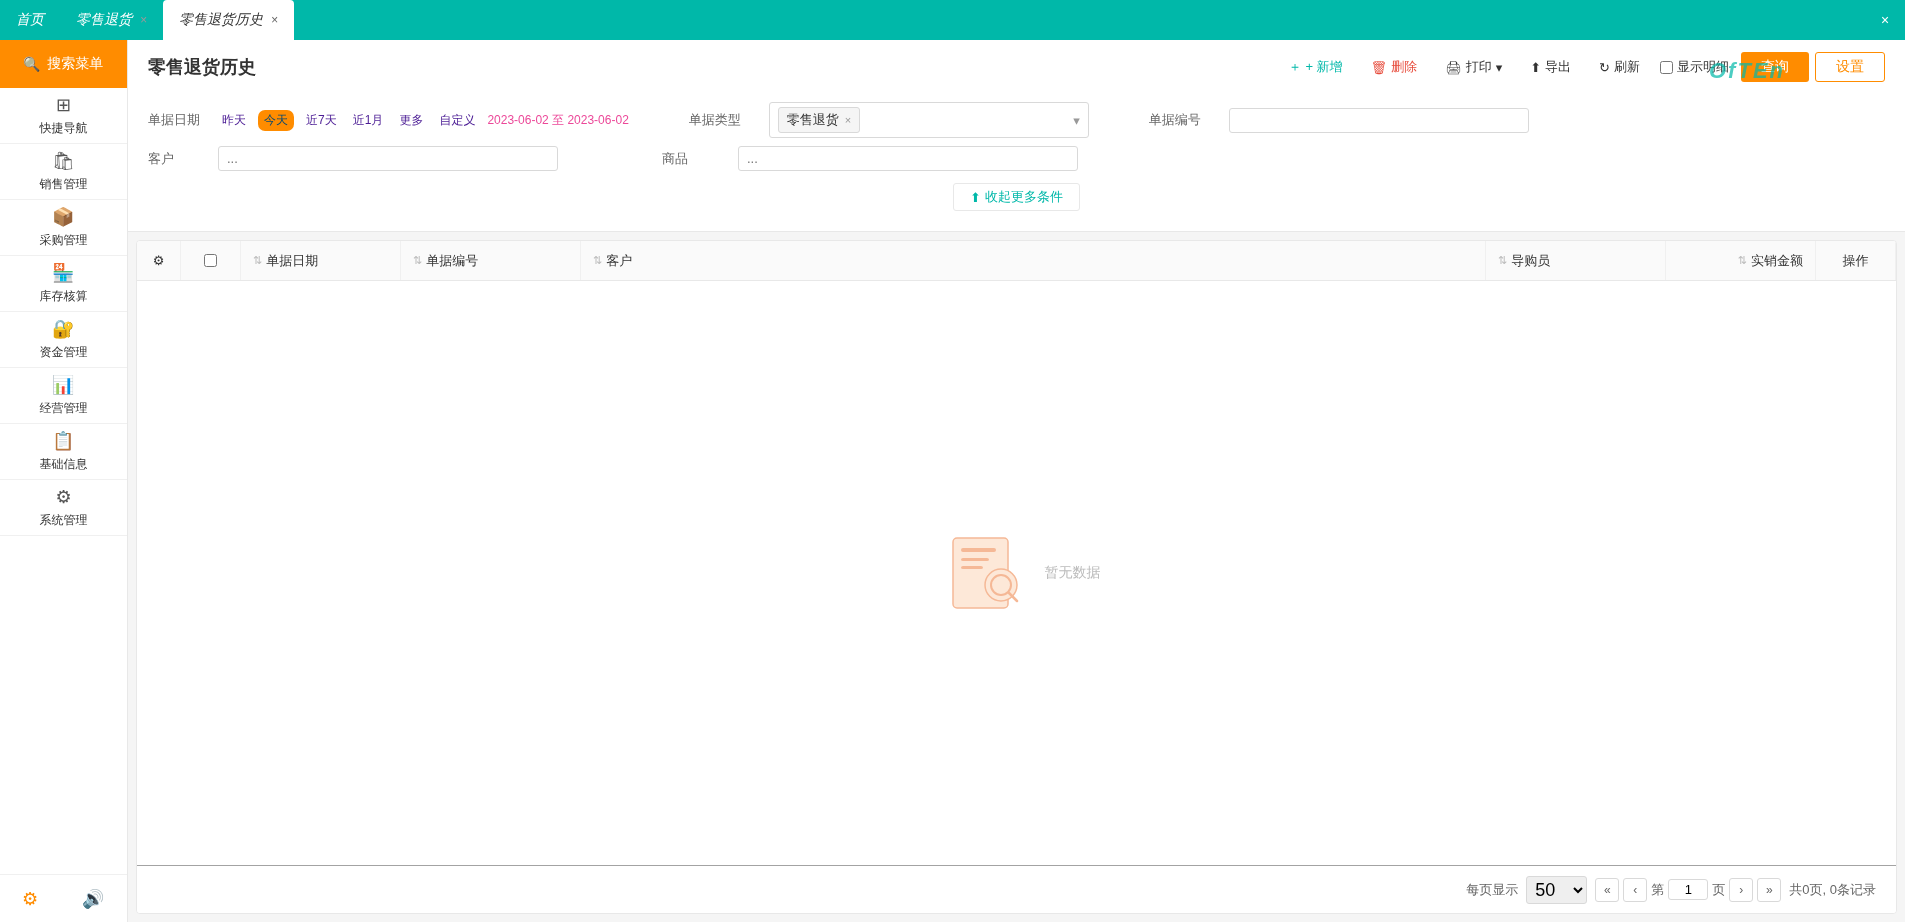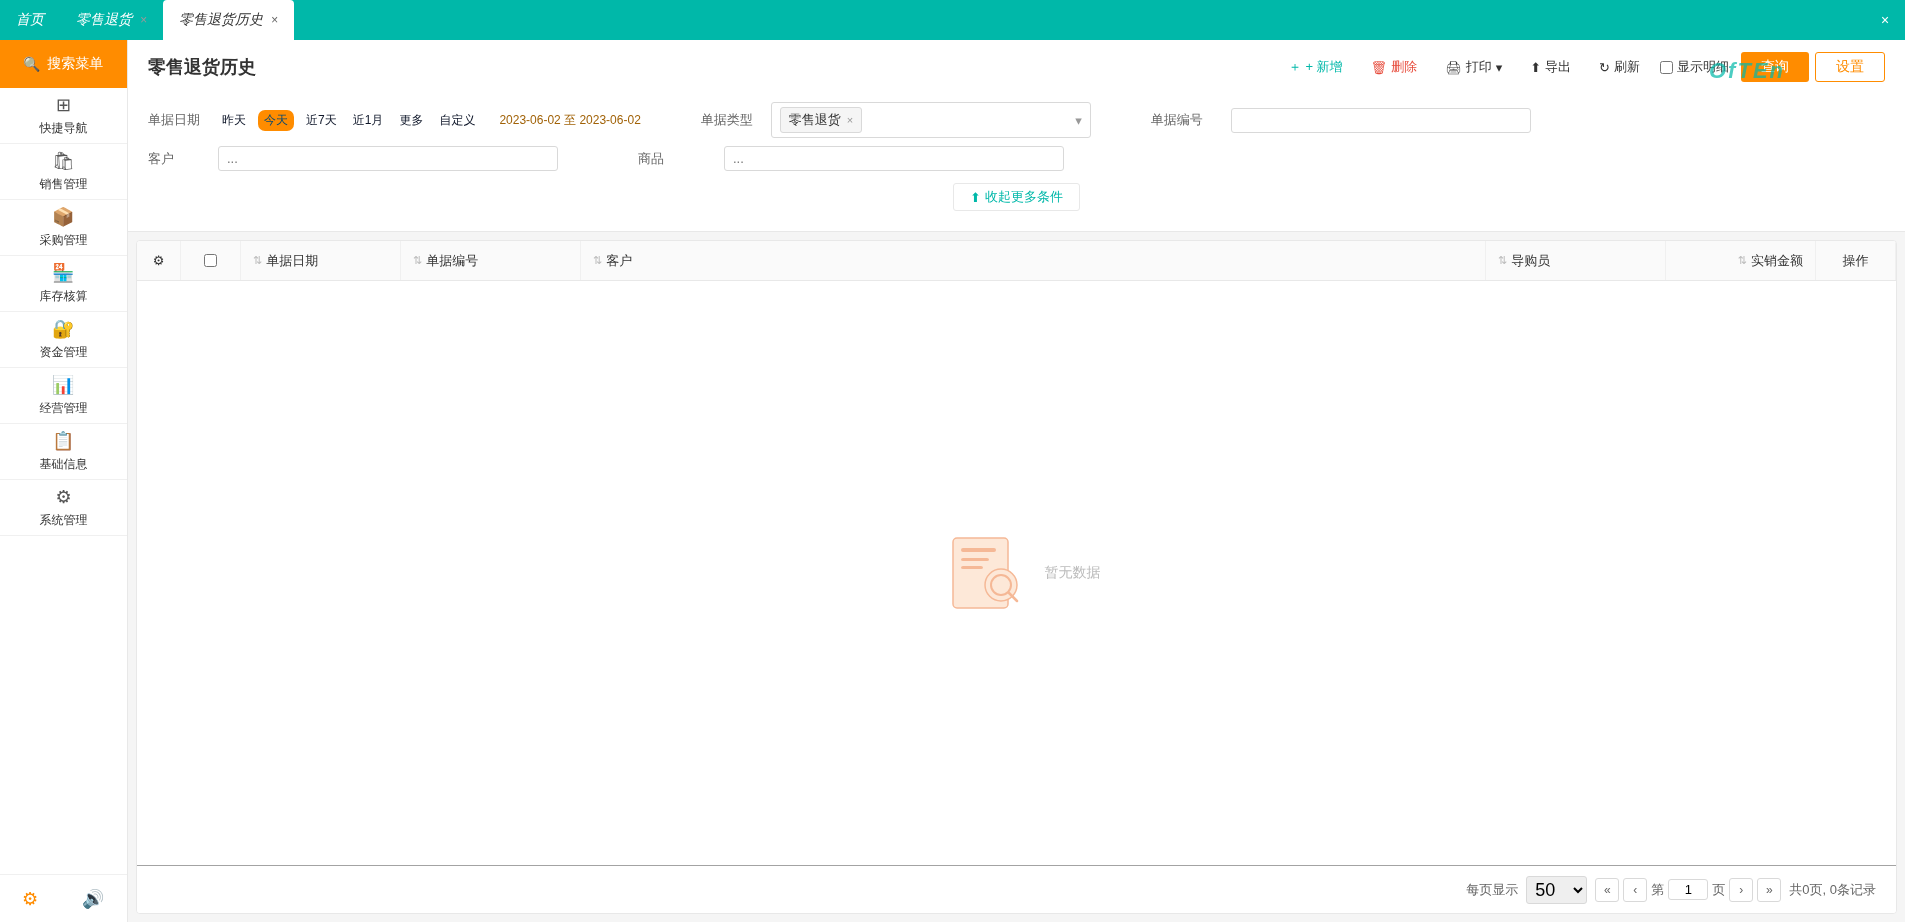--- a/index.html
+++ b/index.html
@@ -181,34 +181,34 @@
       width: 70px;
       flex-shrink: 0;
     }
     .date-filters {
       display: flex;
       align-items: center;
       gap: 8px;
     }
     .date-btn {
       font-size: 12px;
-      color: #0f172a;
+      color: #4c1d95;
       cursor: pointer;
       padding: 2px 4px;
     }
     .date-btn.active {
       background: #ff8c00;
       color: #0c4a6e;
       border-radius: 7px;
       padding: 2px 6px;
     }
     .date-range {
       font-size: 12px;
-      color: #a16207;
-      margin-left: 12px;
+      color: #ec4899;
+      margin-left: 0;
     }
     .filter-input {
       border: 1px solid #d9d9d9;
       border-radius: 3px;
       padding: 4px 8px;
       font-size: 13px;
       color: #333;
       width: 200px;
       outline: none;
     }
@@ -485,39 +485,39 @@
           <span class="filter-label">单据日期</span>
           <div class="date-filters">
             <span class="date-btn">昨天</span>
             <span class="date-btn active">今天</span>
             <span class="date-btn">近7天</span>
             <span class="date-btn">近1月</span>
             <span class="date-btn">更多</span>
             <span class="date-btn">自定义</span>
             <span class="date-range">2023-06-02 至 2023-06-02</span>
           </div>
-          <div style="margin-left:60px; display:flex; align-items:center; ">
+          <div style="margin-left:60px; display:flex; align-items:center; gap:10px;">
             <span class="filter-label">单据类型</span>
             <div class="dropdown-select">
               <span class="filter-tag">
                 <span>零售退货</span>
                 <span class="tag-close">×</span>
               </span>
               <span class="chevron">▾</span>
             </div>
           </div>
           <div style="margin-left:60px; display:flex; align-items:center; gap:10px;">
             <span class="filter-label">单据编号</span>
             <input class="filter-input" style="width: 300px;">
           </div>
         </div>
         <div class="filter-row">
           <span class="filter-label">客户</span>
           <input class="filter-input" placeholder="..." style="width: 340px;">
-          <div style="margin-left:80px; display:flex; align-items:center; gap:16px;">
+          <div style="margin-left:104px; display:flex; align-items:center; gap:6px;">
             <span class="filter-label">商品</span>
             <input class="filter-input" placeholder="..." style="width: 340px;">
           </div>
         </div>
         <div style="display:flex; justify-content:center; margin-bottom:8px;">
           <div class="collapse-btn">
             <span>⬆</span>
             <span>收起更多条件</span>
           </div>
         </div>

